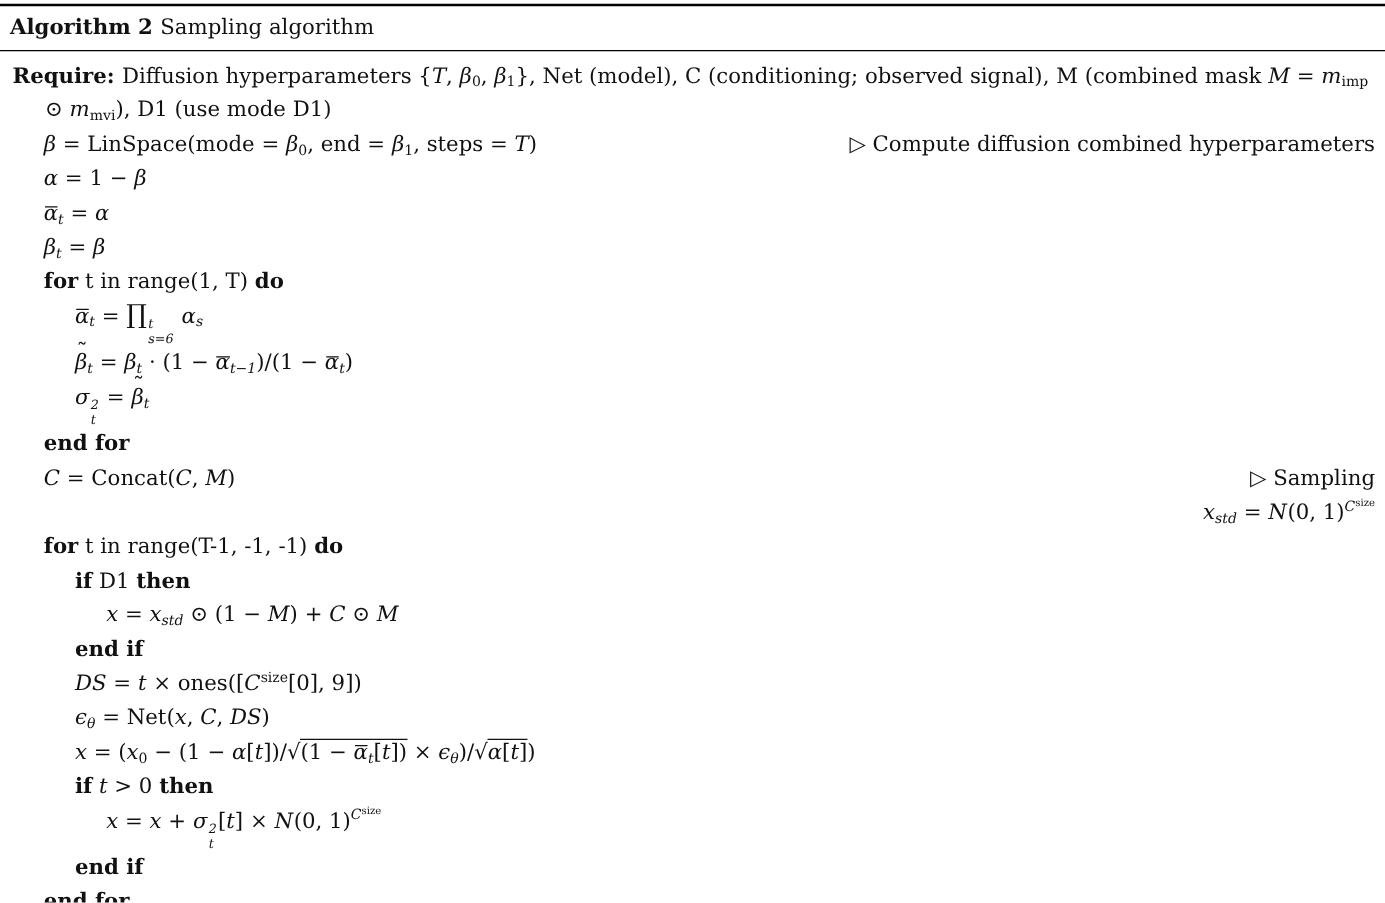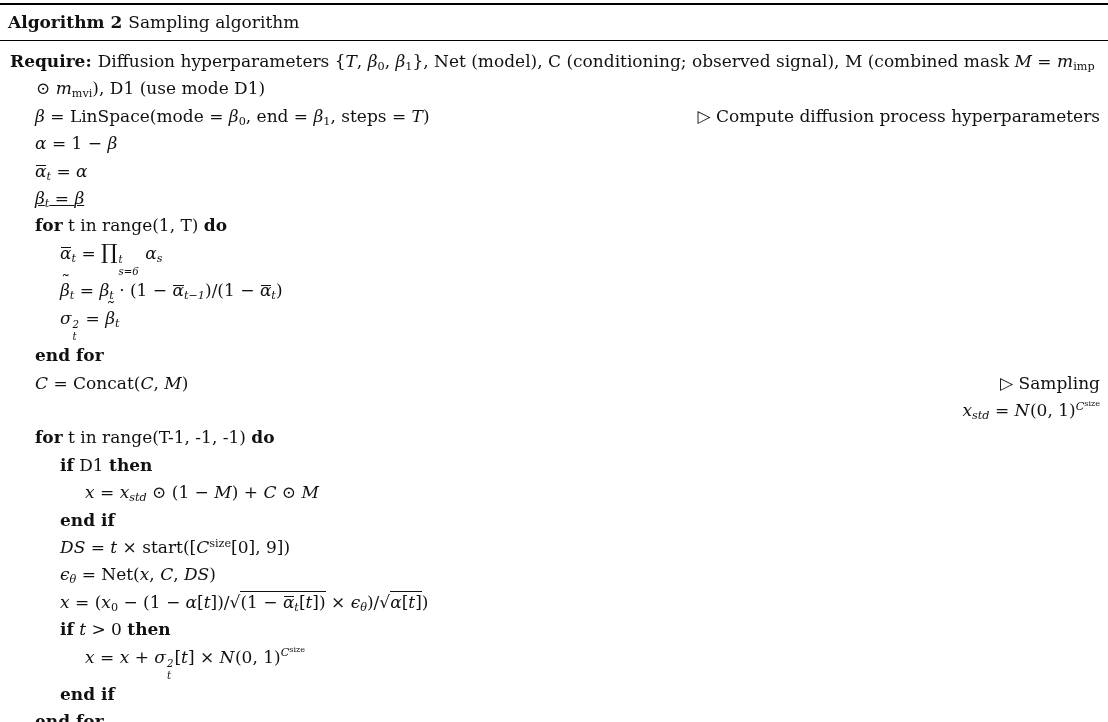--- a/index.html
+++ b/index.html
@@ -47,42 +47,42 @@
 </head>
 <body>
 
 <div class="page">
   <div class="algo">
     <div class="algo-header">
       <span class="lbl">Algorithm 2</span><span>Sampling algorithm</span>
     </div>
     <div class="algo-body">
         <div class="line hang" style="padding-left: 26px;"><span class="b">Require: </span><span>Diffusion hyperparameters {</span><span class="i">T</span><span>, </span><span class="i">β</span><span class="sub">0</span><span>, </span><span class="i">β</span><span class="sub">1</span><span>}, Net (model), C (conditioning; observed signal), M (combined mask </span><span class="i">M</span><span> = </span><span class="i">m</span><span class="sub">imp</span><span> ⊙ </span><span class="i">m</span><span class="sub">mvi</span><span>), D1 (use mode D1)</span></div>
-        <div class="line" style="padding-left: 25px;"><span class="i">β</span><span> = LinSpace(mode = </span><span class="i">β</span><span class="sub">0</span><span>, end = </span><span class="i">β</span><span class="sub">1</span><span>, steps = </span><span class="i">T</span><span>)</span><span class="comment">▷ Compute diffusion process hyperparameters</span></div>
+        <div class="line" style="padding-left: 25px;"><span class="i">β</span><span> = LinSpace(mode = </span><span class="i">β</span><span class="sub">0</span><span>, end = </span><span class="i">β</span><span class="sub">1</span><span>, steps = </span><span class="i">T</span><span>)</span><span class="comment">▷ Compute diffusion combined hyperparameters</span></div>
         <div class="line" style="padding-left: 25px;"><span class="i">α</span><span> = 1 − </span><span class="i">β</span></div>
         <div class="line" style="padding-left: 25px;"><span class="i bar">α</span><span class="i sub">t</span><span> = </span><span class="i">α</span></div>
-        <div class="line" style="padding-left: 25px; text-decoration: underline;"><span class="i">β</span><span class="i sub">t</span><span> = </span><span class="i">β</span></div>
+        <div class="line" style="padding-left: 25px;"><span class="i">β</span><span class="i sub">t</span><span> = </span><span class="i">β</span></div>
         <div class="line" style="padding-left: 25px;"><span class="b">for</span><span> t in range(1, T) </span><span class="b">do</span></div>
         <div class="line" style="padding-left: 50px;"><span class="i bar">α</span><span class="i sub">t</span><span> = </span><span class="big">∏</span><span class="stack">
             <span class="top">t</span>
             <span class="bot">s=6</span>
           </span><span> </span><span class="i">α</span><span class="i sub">s</span></div>
         <div class="line" style="padding-left: 50px;"><span class="i tld">β</span><span class="i sub">t</span><span> = </span><span class="i">β</span><span class="i sub">t</span><span> · (1 − </span><span class="i bar">α</span><span class="i sub">t−1</span><span>)/(1 − </span><span class="i bar">α</span><span class="i sub">t</span><span>)</span></div>
         <div class="line" style="padding-left: 50px;"><span class="i">σ</span><span class="stack">
             <span class="top">2</span>
             <span class="bot">t</span>
           </span><span> = </span><span class="i tld">β</span><span class="i sub">t</span></div>
         <div class="line" style="padding-left: 25px;"><span class="b">end for</span></div>
         <div class="line" style="padding-left: 25px;"><span class="i">C</span><span> = Concat(</span><span class="i">C</span><span>, </span><span class="i">M</span><span>)</span><span class="comment">▷ Sampling</span></div>
         <div class="line" style="padding-left: 25px; text-align: right;"><span class="i">x</span><span class="i sub">std</span><span> = </span><span class="cal">N</span><span>(0, 1)</span><span class="sup"><span class="i">C</span><span class="sup">size</span></span></div>
         <div class="line" style="padding-left: 25px;"><span class="b">for</span><span> t in range(T-1, -1, -1) </span><span class="b">do</span></div>
         <div class="line" style="padding-left: 50px;"><span class="b">if</span><span> D1 </span><span class="b">then</span></div>
         <div class="line" style="padding-left: 75px;"><span class="i">x</span><span> = </span><span class="i">x</span><span class="i sub">std</span><span> ⊙ (1 − </span><span class="i">M</span><span>) + </span><span class="i">C</span><span> ⊙ </span><span class="i">M</span></div>
         <div class="line" style="padding-left: 50px;"><span class="b">end if</span></div>
-        <div class="line" style="padding-left: 50px;"><span class="i">DS</span><span> = </span><span class="i">t</span><span> × start([</span><span class="i">C</span><span class="sup">size</span><span>[0], 9])</span></div>
+        <div class="line" style="padding-left: 50px;"><span class="i">DS</span><span> = </span><span class="i">t</span><span> × ones([</span><span class="i">C</span><span class="sup">size</span><span>[0], 9])</span></div>
         <div class="line" style="padding-left: 50px;"><span class="i">ϵ</span><span class="i sub">θ</span><span> = Net(</span><span class="i">x</span><span>, </span><span class="i">C</span><span>, </span><span class="i">DS</span><span>)</span></div>
         <div class="line" style="padding-left: 50px;"><span class="i">x</span><span> = (</span><span class="i">x</span><span class="sub">0</span><span> − (1 − </span><span class="i">α</span><span>[</span><span class="i">t</span><span>])/√</span><span class="ol"><span>(1 − </span><span class="i bar">α</span><span class="i sub">t</span><span>[</span><span class="i">t</span><span>])</span></span><span> × </span><span class="i">ϵ</span><span class="i sub">θ</span><span>)/√</span><span class="ol"><span class="i">α</span><span>[</span><span class="i">t</span><span>]</span></span><span>)</span></div>
         <div class="line" style="padding-left: 50px;"><span class="b">if</span><span> </span><span class="i">t</span><span> &gt; 0 </span><span class="b">then</span></div>
         <div class="line" style="padding-left: 75px;"><span class="i">x</span><span> = </span><span class="i">x</span><span> + </span><span class="i">σ</span><span class="stack">
             <span class="top">2</span>
             <span class="bot">t</span>
           </span><span>[</span><span class="i">t</span><span>] × </span><span class="cal">N</span><span>(0, 1)</span><span class="sup"><span class="i">C</span><span class="sup">size</span></span></div>
         <div class="line" style="padding-left: 50px;"><span class="b">end if</span></div>
         <div class="line" style="padding-left: 25px;"><span class="b">end for</span></div>
       </div>

